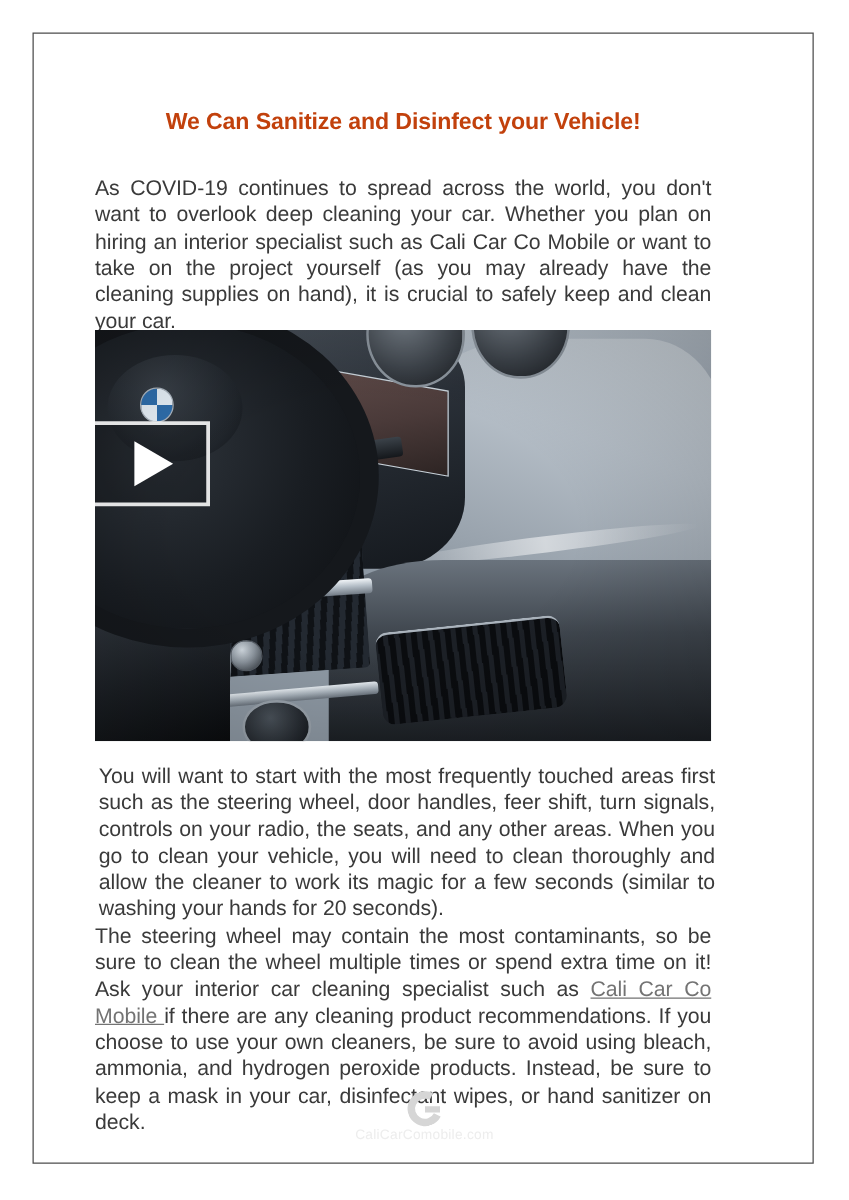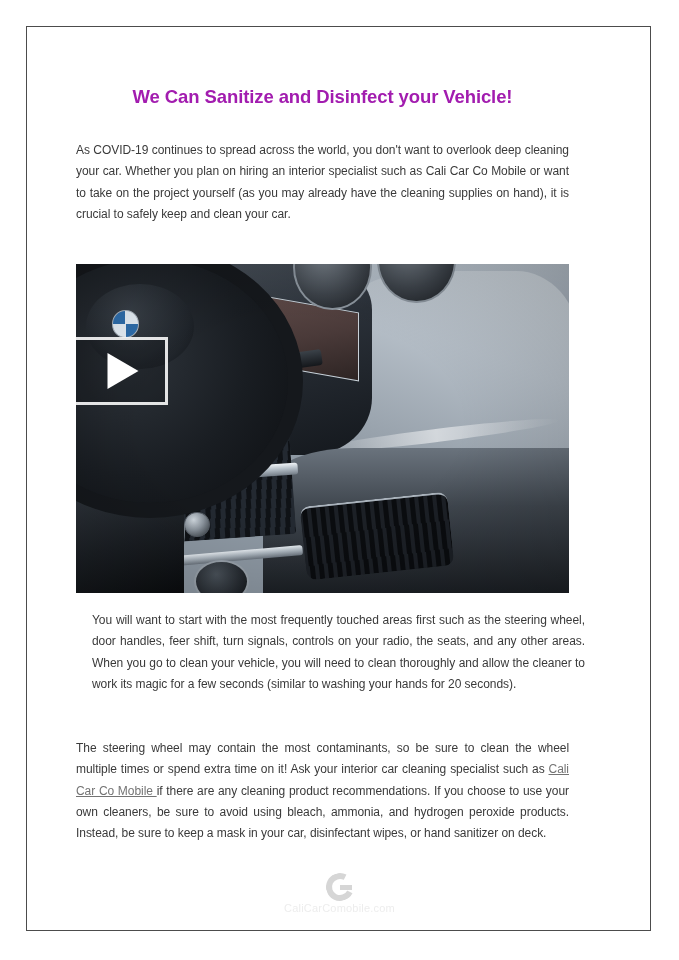--- a/index.html
+++ b/index.html
@@ -31,41 +31,41 @@
     left: 49px;   
     top: 0;
     width: 493px; 
   }
 
   .doc-title {
     margin: 0;
     padding: 0;
     font-size: 18.5px;
     font-weight: bold;
-    color: #a21caf;
+    color: #c2410c;
     text-align: center;
     letter-spacing: -0.1px;
     position: absolute;
     top: 59px;
     left: -2px;
     width: 497px;
     line-height: 1.2;
   }
 
   .para {
     margin: 0;
-    font-size: 12px;
+    font-size: 17px;
     line-height: 21.3px;
     color: #3a3a3a;
     text-align: justify;
     letter-spacing: -0.05px;
   }
 
   #para-intro  { position: absolute; top: 113px; left: 0; width: 493px; }
-  #para-touch  { position: absolute; top: 583px; left: 16px; width: 493px; }
+  #para-touch  { position: absolute; top: 583px; left: 3px; width: 493px; }
   #para-wheel  { position: absolute; top: 711px; left: 0; width: 493px; }
 
   .inline-link {
     color: #737373;
     text-decoration: underline;
   }
 
   
   .video-block {
     position: absolute;

